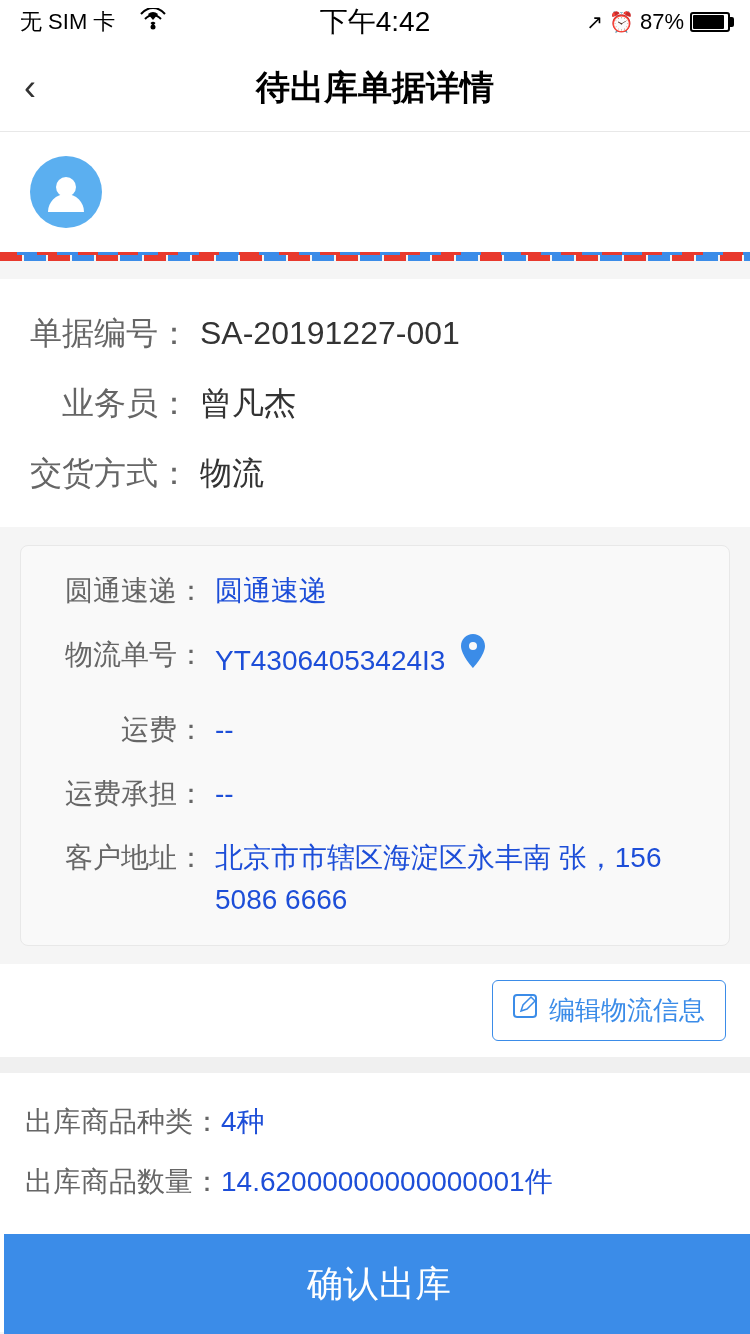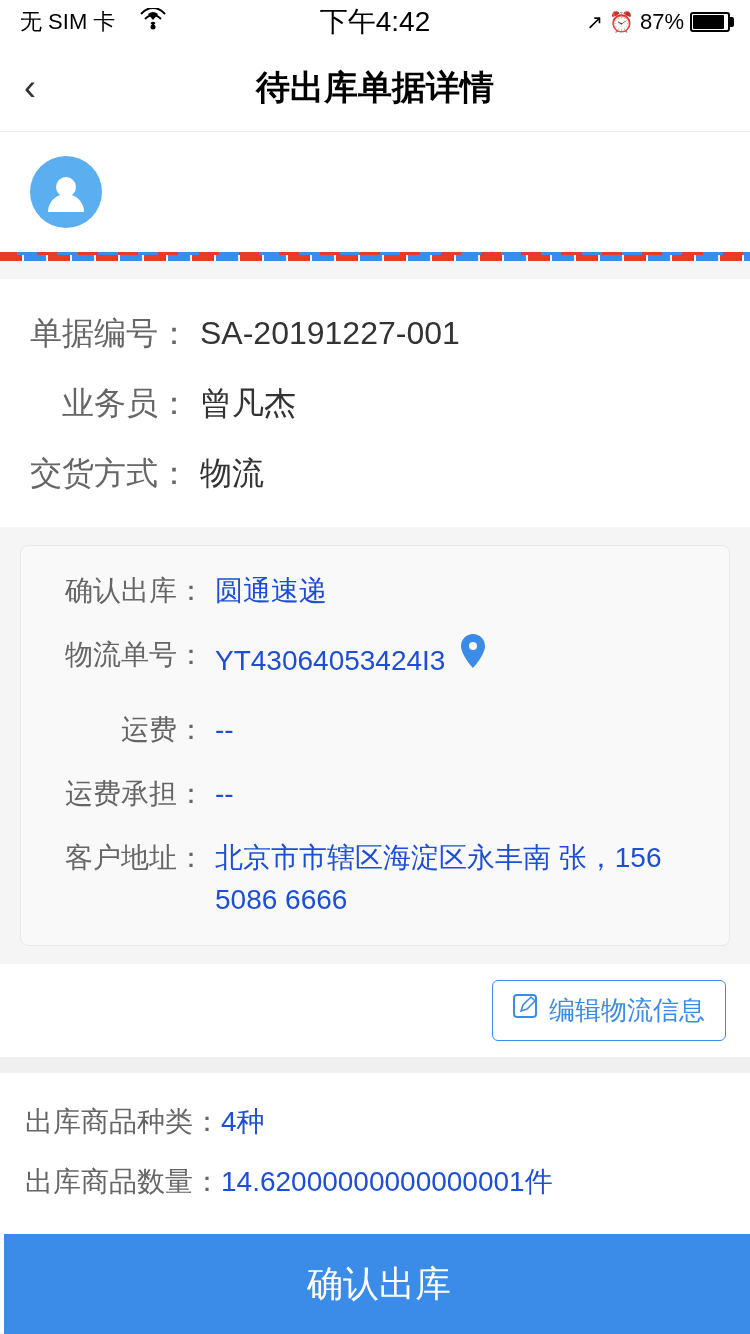--- a/index.html
+++ b/index.html
@@ -354,21 +354,21 @@
     <span class="info-value">曾凡杰</span>
   </div>
   <div class="info-row">
     <span class="info-label">交货方式：</span>
     <span class="info-value">物流</span>
   </div>
 </div>
 
 <div class="logistics-card">
   <div class="logistics-row">
-    <span class="logistics-label">确认出库：</span>
+    <span class="logistics-label">圆通速递：</span>
     <span class="logistics-value">圆通速递</span>
   </div>
   <div class="logistics-row">
     <span class="logistics-label">物流单号：</span>
     <span class="logistics-value">
       <span>YT43064053424I3</span>
       <span class="location-icon">
         <svg width="32" height="40" viewBox="0 0 32 40" fill="none">
           <path d="M16 0C9.4 0 4 5.4 4 12c0 9 12 22 12 22S28 21 28 12C28 5.4 22.6 0 16 0zm0 16a4 4 0 110-8 4 4 0 010 8z" fill="#3b8ce8"></path>
         </svg>

